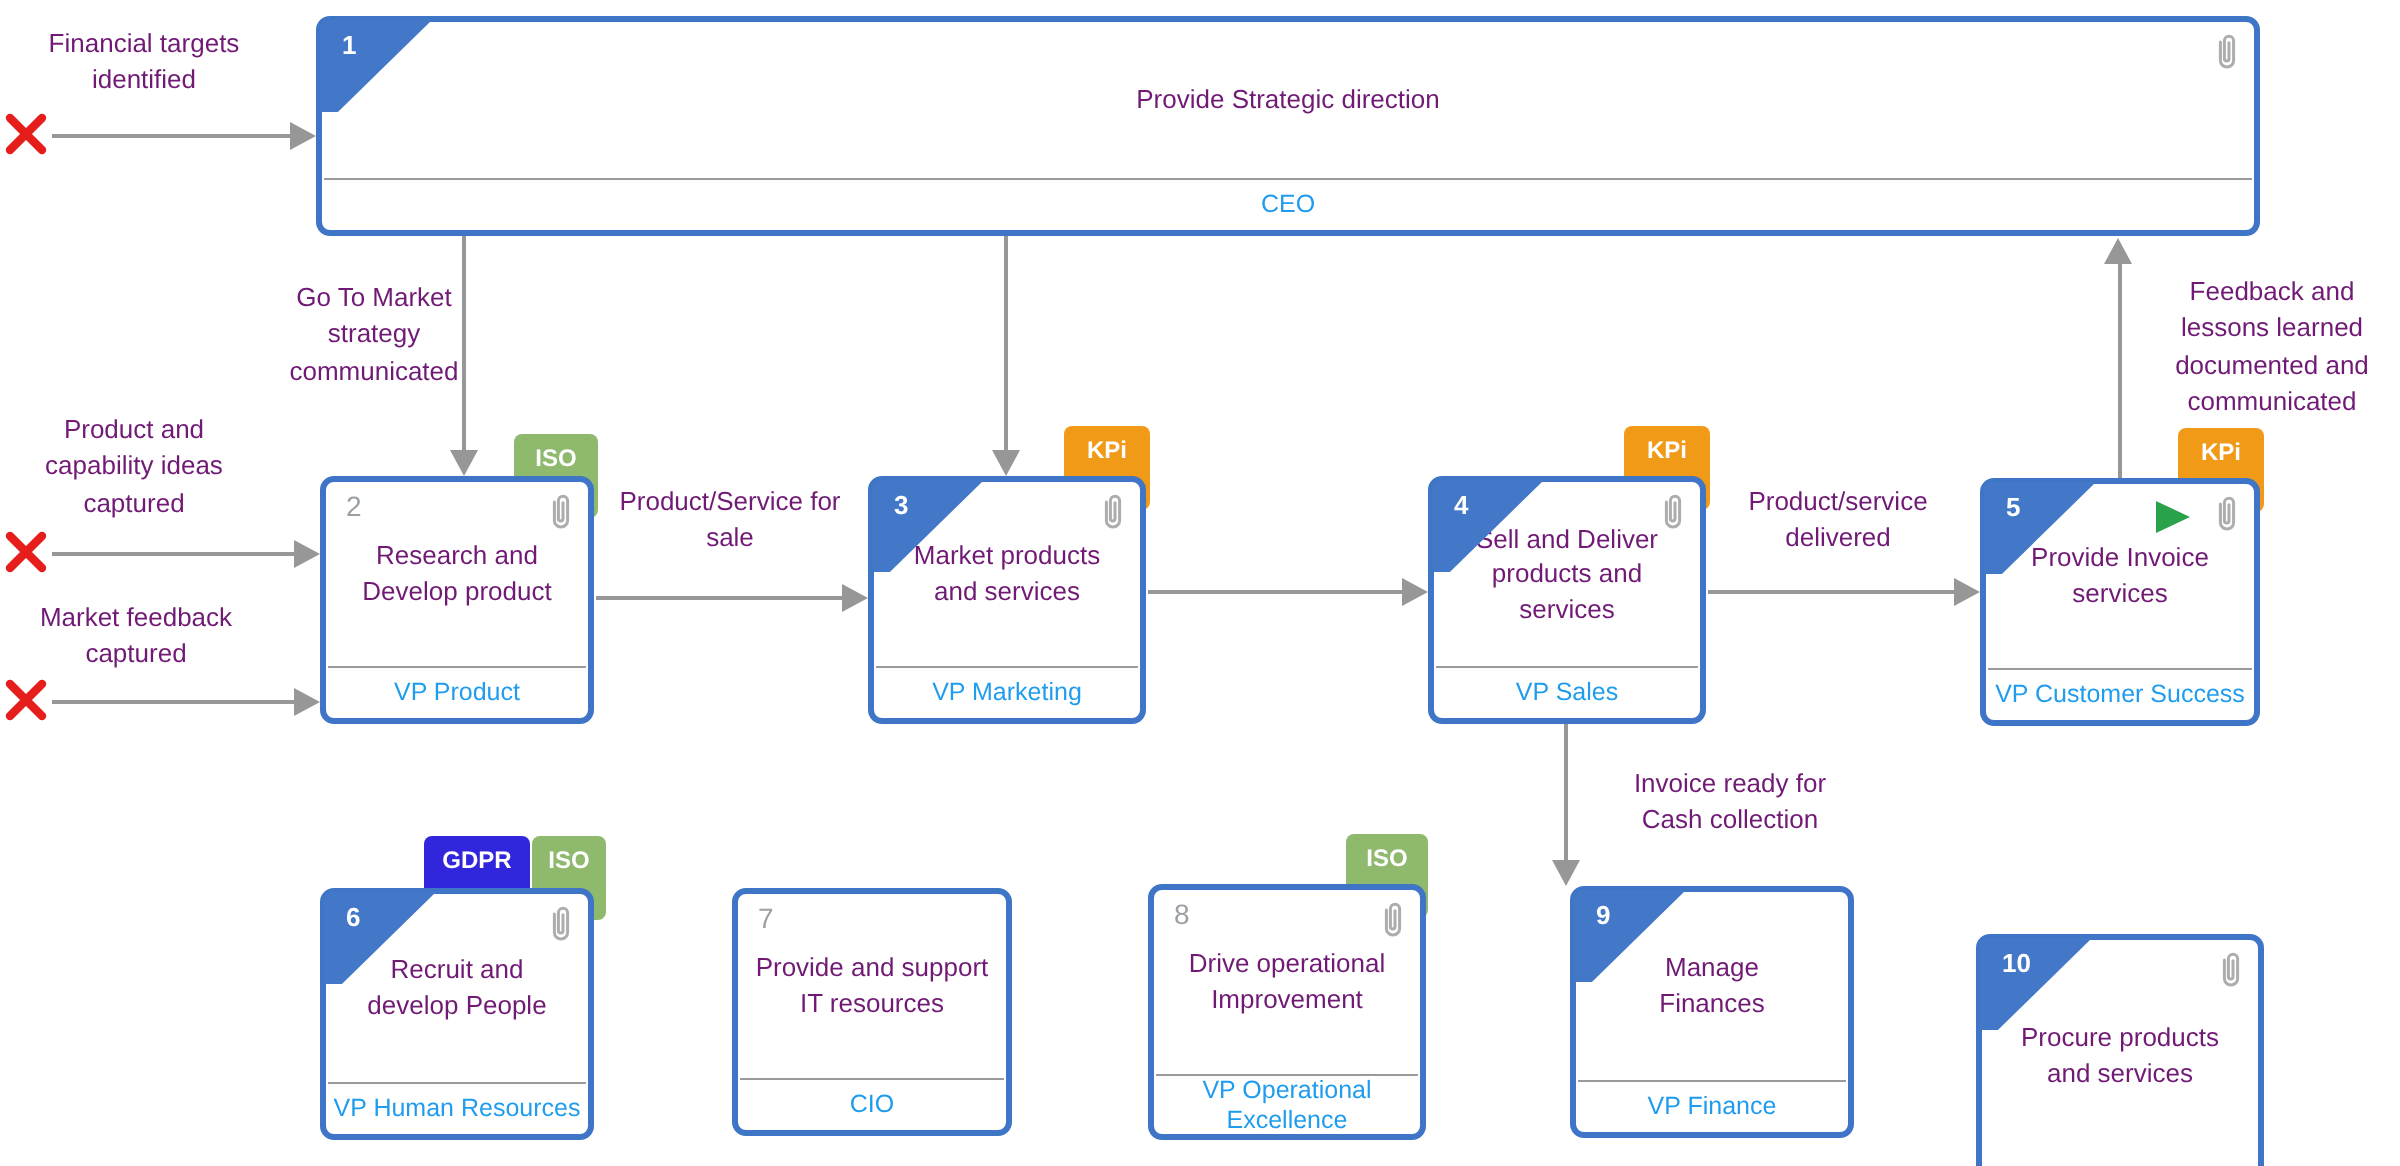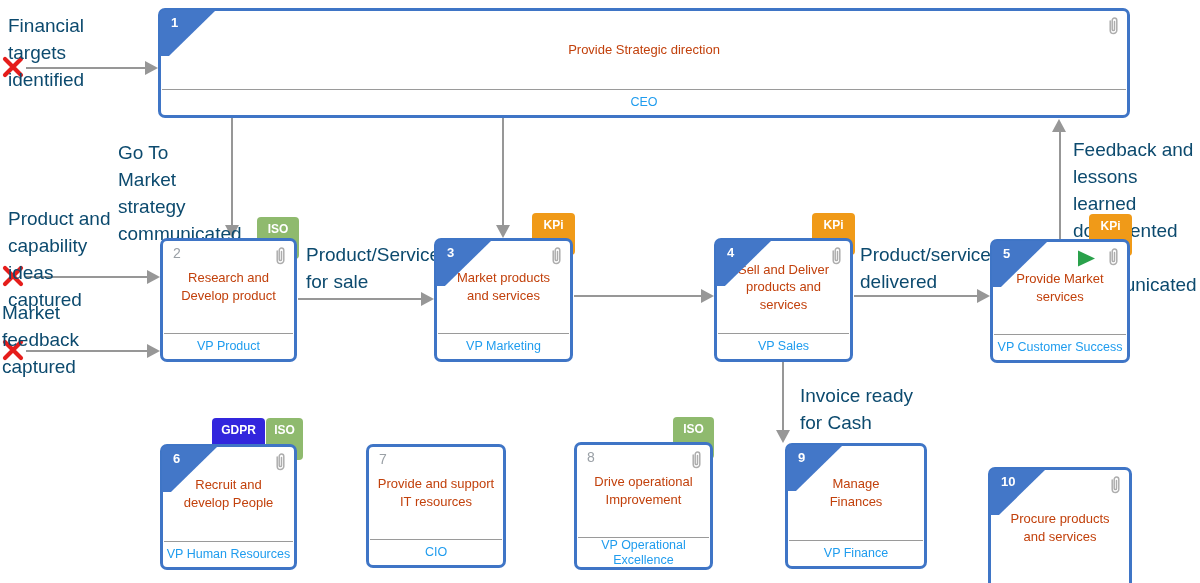--- a/index.html
+++ b/index.html
@@ -7,21 +7,21 @@
     position:relative;width:1200px;height:583px;background:#fff;overflow:hidden;
     font-family:"Liberation Sans","DejaVu Sans",sans-serif;color:#1c1c1c;
   }
   
   .box{
     position:absolute;background:#fff;border:3px solid #3F75C6;border-radius:7px;
     box-sizing:border-box;display:flex;flex-direction:column;z-index:2;
   }
   .body{flex:1;display:flex;align-items:center;justify-content:center;text-align:center;padding:2px 10px;}
   .body.tight{padding:2px 4px;}
-  .title{font-size:13px;line-height:1.35;color:#c2410c;}
+  .title{font-size:13px;line-height:1.35;color:#701a75;}
   .footer{
     border-top:1px solid #9a9a9a;min-height:25px;display:flex;align-items:center;justify-content:center;
     color:#1F9CEE;font-size:12.5px;line-height:1.15;text-align:center;margin:0 1px;overflow:hidden;
   }
   .corner{
     position:absolute;top:-1px;left:-1px;width:56px;height:46px;background:#4377C8;
     clip-path:polygon(0 0,100% 0,16% 100%,0 100%);border-top-left-radius:4px;z-index:3;
   }
   .num{position:absolute;top:4px;left:10px;font-size:13px;font-weight:bold;color:#fff;z-index:4;}
   .num.gray{color:#9aa0a6;font-weight:normal;font-size:14px;}
@@ -35,21 +35,21 @@
   .badge.iso{background:#8FBA6E;}
   .badge.kpi{background:#F09A18;}
   .badge.gdpr{background:#3226DD;}
   
   .hline{position:absolute;height:2px;background:#979797;z-index:0;}
   .vline{position:absolute;width:2px;background:#979797;z-index:0;}
   .ah{position:absolute;width:0;height:0;z-index:0;}
   .ah.r{border-top:7px solid transparent;border-bottom:7px solid transparent;border-left:13px solid #979797;}
   .ah.d{border-left:7px solid transparent;border-right:7px solid transparent;border-top:13px solid #979797;}
   .ah.u{border-left:7px solid transparent;border-right:7px solid transparent;border-bottom:13px solid #979797;}
-  .lbl{position:absolute;font-size:19px;line-height:1.42;text-align:left;color:#0c4a6e;z-index:1;}
+  .lbl{position:absolute;font-size:13px;line-height:1.42;text-align:center;color:#701a75;z-index:1;}
   .xmark{position:absolute;line-height:0;z-index:1;}
   .narrow{max-width:82px;}
 </style>
 </head>
 <body>
 
 <div class="canvas">
 
   <span class="xmark" style="left:2px;top:56px"><svg width="22" height="22" viewBox="0 0 22 22">
         <path d="M3 3 L19 19 M19 3 L3 19" stroke="#E51D1B" stroke-width="4.2" stroke-linecap="round" fill="none"></path>
@@ -67,21 +67,21 @@
 
   <span class="xmark" style="left:2px;top:339px"><svg width="22" height="22" viewBox="0 0 22 22">
         <path d="M3 3 L19 19 M19 3 L3 19" stroke="#E51D1B" stroke-width="4.2" stroke-linecap="round" fill="none"></path>
       </svg></span>
   <div class="hline" style="left:26px;top:350px;width:121px"></div>
   <div class="ah r" style="left:147px;top:344px"></div>
   <div class="lbl" style="left:2px;top:300px;width:132px">Market feedback captured</div>
 
   <div class="vline" style="left:231px;top:118px;height:108px"></div>
   <div class="ah d" style="left:225px;top:225px"></div>
-  <div class="lbl" style="left:118px;top:140px;width:106px">Go To Market strategy communicated</div>
+  <div class="lbl" style="left:134px;top:140px;width:106px">Go To Market strategy communicated</div>
 
   <div class="vline" style="left:502px;top:118px;height:108px"></div>
   <div class="ah d" style="left:496px;top:225px"></div>
 
   <div class="ah u" style="left:1052px;top:119px"></div>
   <div class="vline" style="left:1059px;top:132px;height:107px"></div>
   <div class="lbl" style="left:1073px;top:137px;width:126px">Feedback and lessons learned documented and communicated</div>
 
   <div class="hline" style="left:298px;top:298px;width:123px"></div>
   <div class="ah r" style="left:421px;top:292px"></div>
@@ -156,21 +156,21 @@
   <div class="box" style="left:990px;top:239px;width:140px;height:124px">
     <div class="corner"></div>
     <span class="num">5</span>
     <span class="play"><svg width="19" height="17" viewBox="0 0 19 17">
           <polygon points="1,0.5 18,8.5 1,16.5" fill="#2AA14B"></polygon>
         </svg></span>
     <span class="clip"><svg width="15" height="20" viewBox="0 0 15 20">
           <path d="M4.2 5 v9.2 a3.3 3.3 0 0 0 6.6 0 V4.4 a2.3 2.3 0 0 0 -4.6 0 V13.4 a1.15 1.15 0 0 0 2.3 0 V5.4" fill="none" stroke="#ADADAD" stroke-width="1.5" stroke-linecap="round"></path>
         </svg></span>
     <div class="body">
-        <div class="title">Provide Market services</div>
+        <div class="title">Provide Invoice services</div>
       </div>
     <div class="footer">VP Customer Success</div>
   </div>
 
   <div class="box" style="left:160px;top:444px;width:137px;height:126px">
     <div class="corner"></div>
     <span class="num">6</span>
     <span class="clip"><svg width="15" height="20" viewBox="0 0 15 20">
           <path d="M4.2 5 v9.2 a3.3 3.3 0 0 0 6.6 0 V4.4 a2.3 2.3 0 0 0 -4.6 0 V13.4 a1.15 1.15 0 0 0 2.3 0 V5.4" fill="none" stroke="#ADADAD" stroke-width="1.5" stroke-linecap="round"></path>
         </svg></span>

